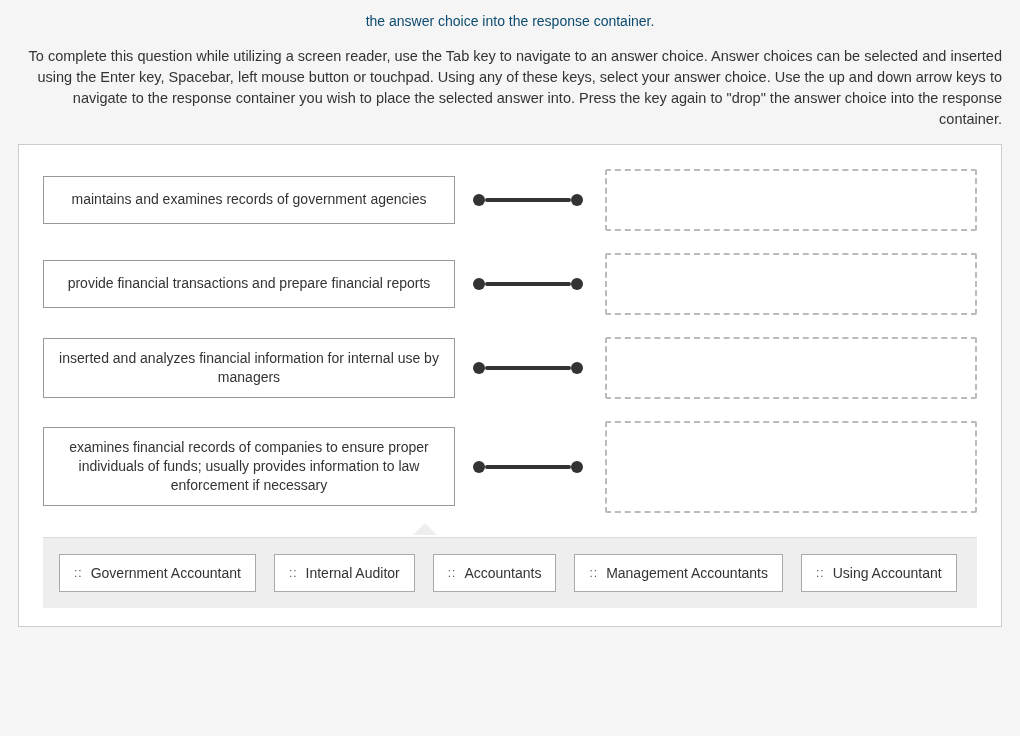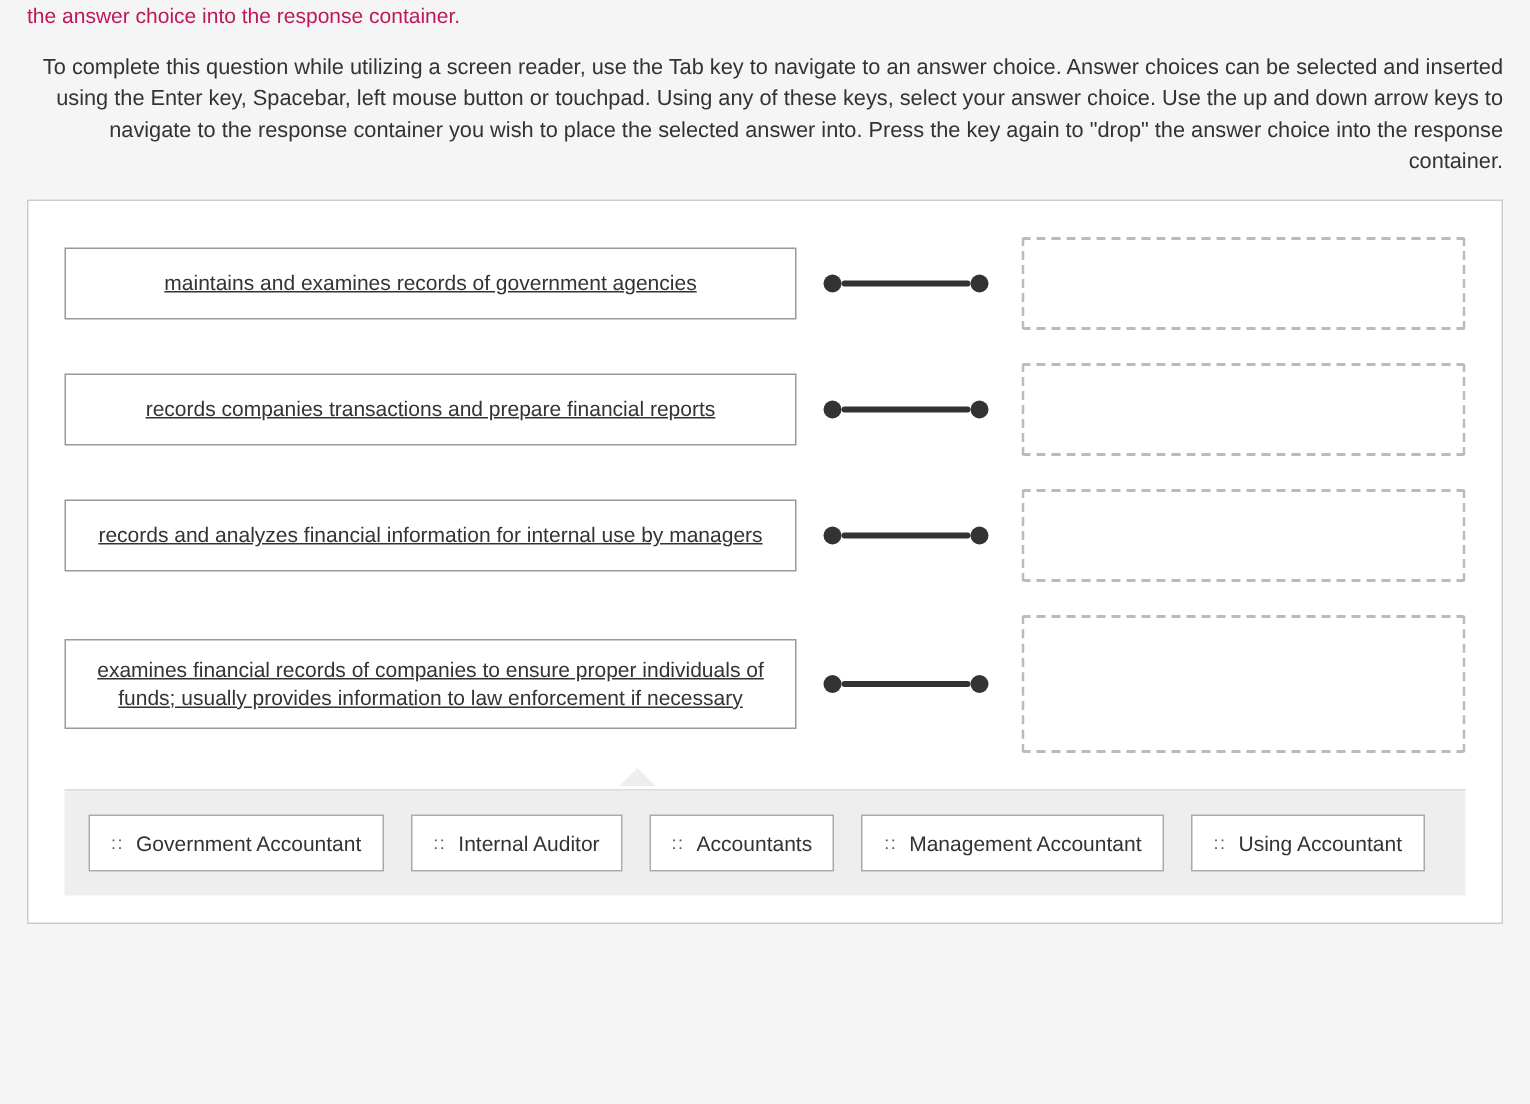--- a/index.html
+++ b/index.html
@@ -7,25 +7,25 @@
     font-family: Arial, Helvetica, sans-serif;
     background: #f5f5f5;
     color: #333;
     font-size: 14px;
     width: 1020px;
     height: 736px;
     overflow: hidden;
     padding: 0 18px;
   }
   .partial-header {
-    color: #be185d;
+    color: #0c4a6e;
     font-size: 14px;
     line-height: 1.4;
-    padding: 1px 0 10px 0;
-    text-align: left;
+    padding: 12px 0 10px 0;
+    text-align: center;
   }
   .instructions {
     color: #333;
     font-size: 14.5px;
     line-height: 1.45;
     padding: 4px 0 14px 0;
     text-align: right;
   }
   .workspace {
     border: 1px solid #ccc;
@@ -37,33 +37,32 @@
     display: flex;
     flex-direction: column;
     gap: 22px;
   }
   .pair-row {
     display: flex;
     align-items: center;
     gap: 0;
   }
   .prompt-box {
-    width: 488px;
+    width: 412px;
     min-height: 48px;
     border: 1px solid #999;
     background: #fff;
     display: flex;
     align-items: center;
     justify-content: center;
     text-align: center;
     padding: 10px 14px;
     font-size: 14px;
     line-height: 1.35;
     color: #333;
-    text-decoration: underline;
   }
   .connector {
     width: 110px;
     height: 4px;
     position: relative;
     display: flex;
     align-items: center;
     margin: 0 22px 0 18px;
   }
   .connector .line {
@@ -149,31 +148,31 @@
       <div class="prompt-box">maintains and examines records of government agencies</div>
       <div class="connector">
         <div class="dot"></div>
         <div class="line"></div>
         <div class="dot"></div>
       </div>
       <div class="drop-zone"></div>
     </div>
 
     <div class="pair-row">
-      <div class="prompt-box">records companies transactions and prepare financial reports</div>
+      <div class="prompt-box">provide financial transactions and prepare financial reports</div>
       <div class="connector">
         <div class="dot"></div>
         <div class="line"></div>
         <div class="dot"></div>
       </div>
       <div class="drop-zone"></div>
     </div>
 
     <div class="pair-row">
-      <div class="prompt-box">records and analyzes financial information for internal use by managers</div>
+      <div class="prompt-box">inserted and analyzes financial information for internal use by managers</div>
       <div class="connector">
         <div class="dot"></div>
         <div class="line"></div>
         <div class="dot"></div>
       </div>
       <div class="drop-zone"></div>
     </div>
 
     <div class="pair-row">
       <div class="prompt-box">examines financial records of companies to ensure proper individuals of funds; usually provides information to law enforcement if necessary</div>
@@ -198,21 +197,21 @@
     <div class="choice">
       <span class="grip">::</span>
       <span>Internal Auditor</span>
     </div>
     <div class="choice">
       <span class="grip">::</span>
       <span>Accountants</span>
     </div>
     <div class="choice">
       <span class="grip">::</span>
-      <span>Management Accountant</span>
+      <span>Management Accountants</span>
     </div>
     <div class="choice">
       <span class="grip">::</span>
       <span>Using Accountant</span>
     </div>
   </div>
 </div>
 
 <div class="pager">
   

